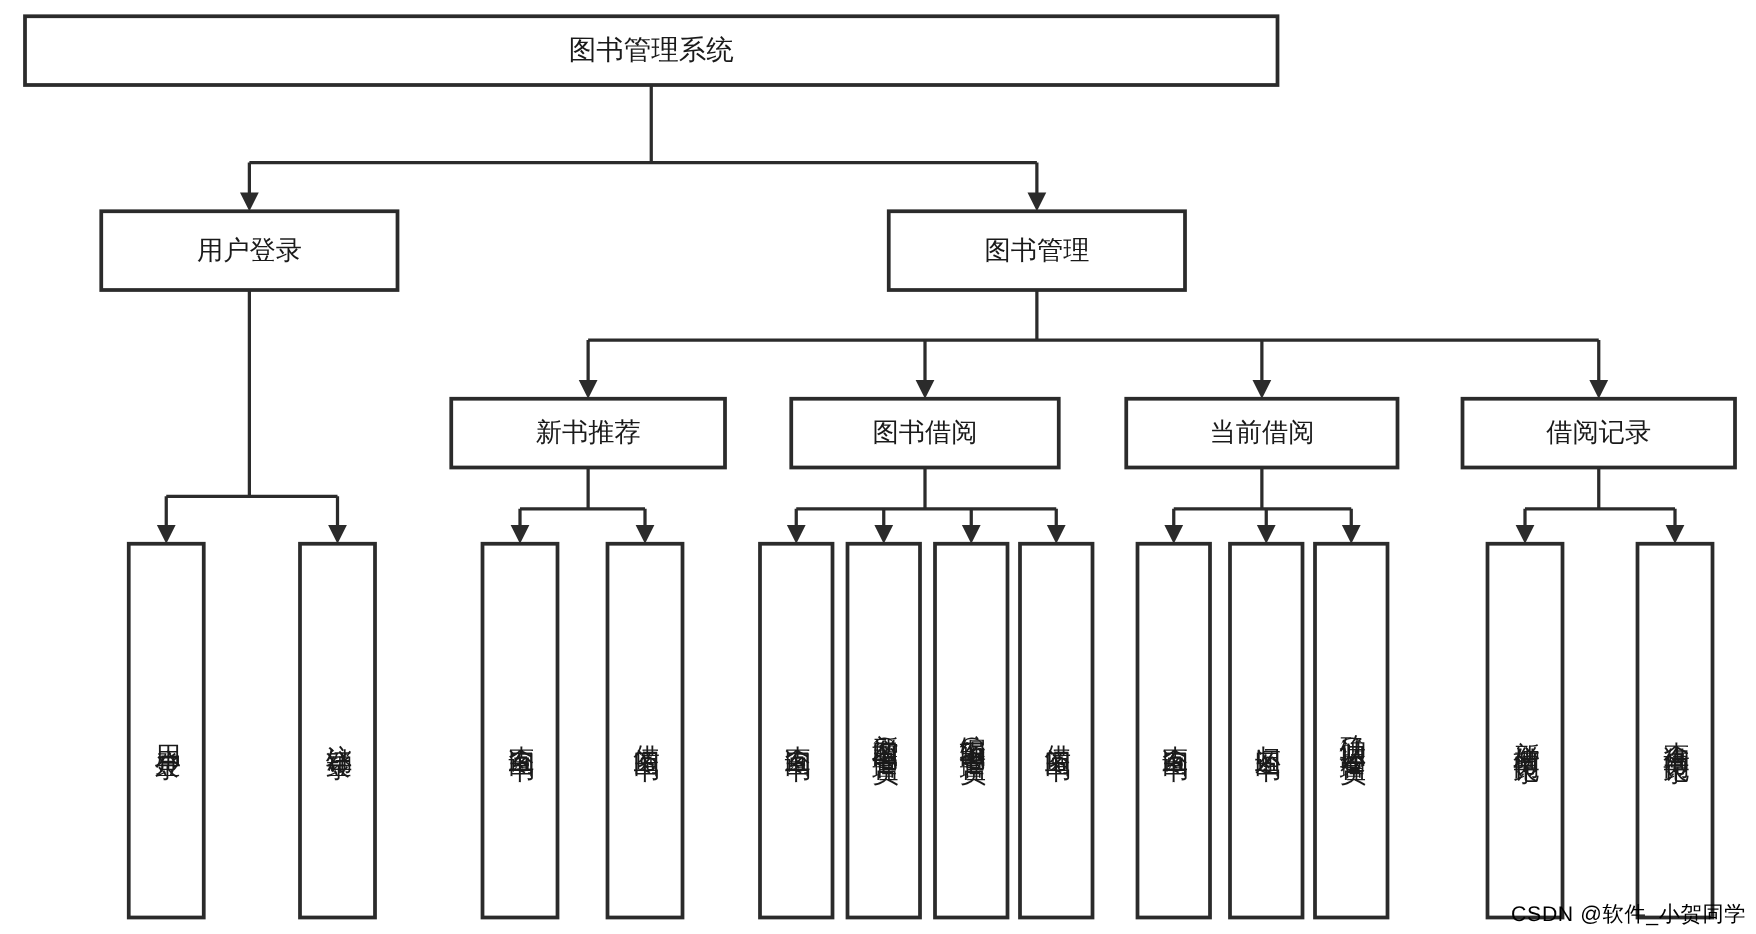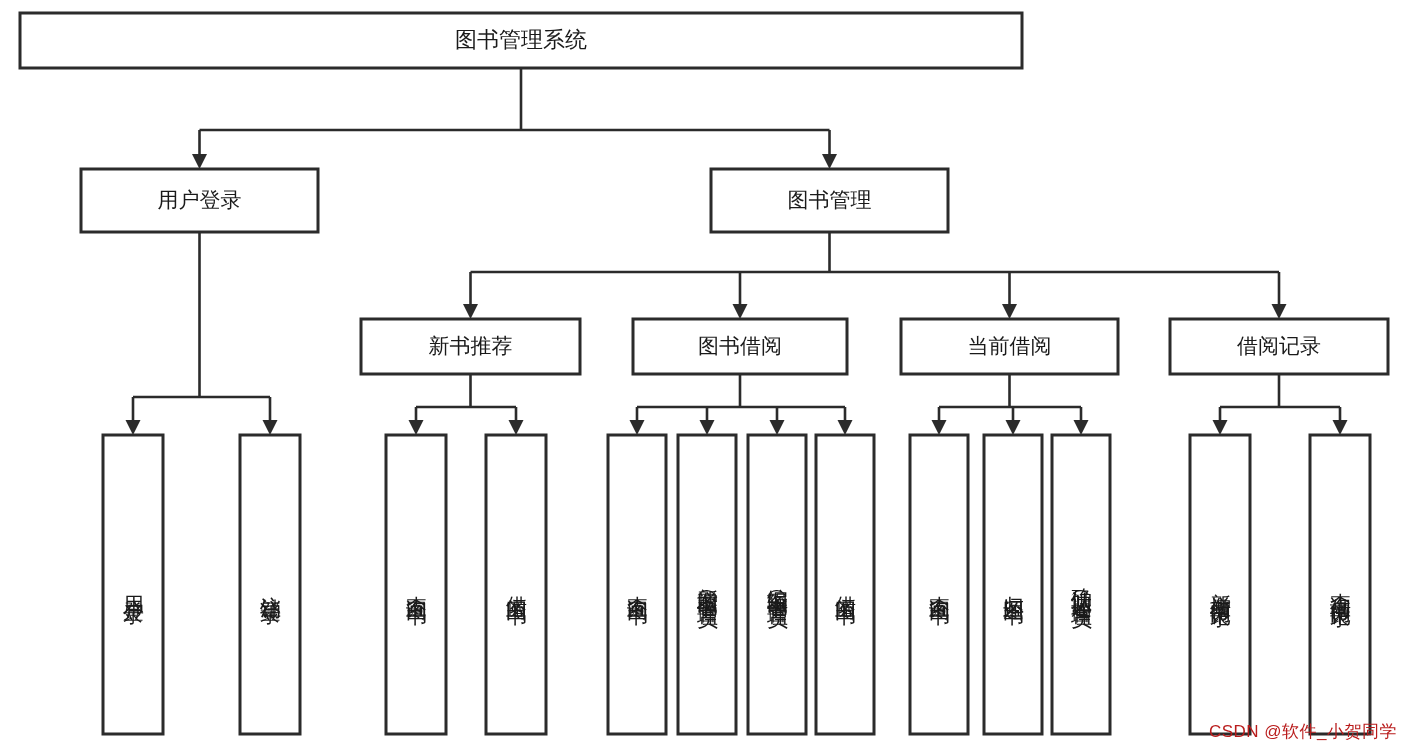--- a/index.html
+++ b/index.html
@@ -65,21 +65,21 @@
     letter-spacing: 3px;
     color: #1a1a1a;
     white-space: nowrap;
   }
   #watermark {
     position: absolute;
     right: 8px;
     bottom: 4px;
     font-family: "Liberation Sans", "DejaVu Sans", sans-serif;
     font-size: 17px;
-    color: #b91c1c;
+    color: #000000;
     letter-spacing: 0.5px;
     white-space: nowrap;
   }
 </style>
 </head>
 <body>
 
 <div id="diagram-root">
   <svg id="diagram-svg" width="1405" height="747" viewBox="0 0 1405 747">
     <defs>

